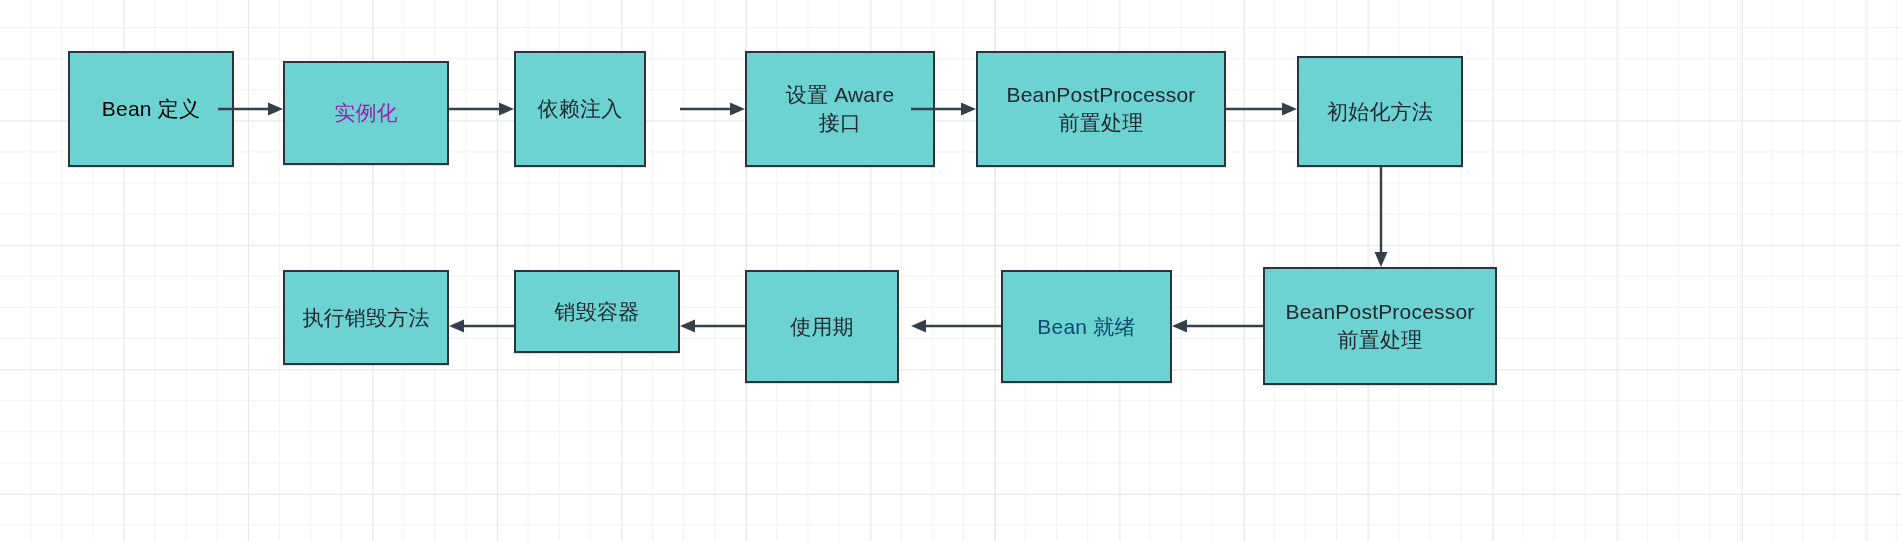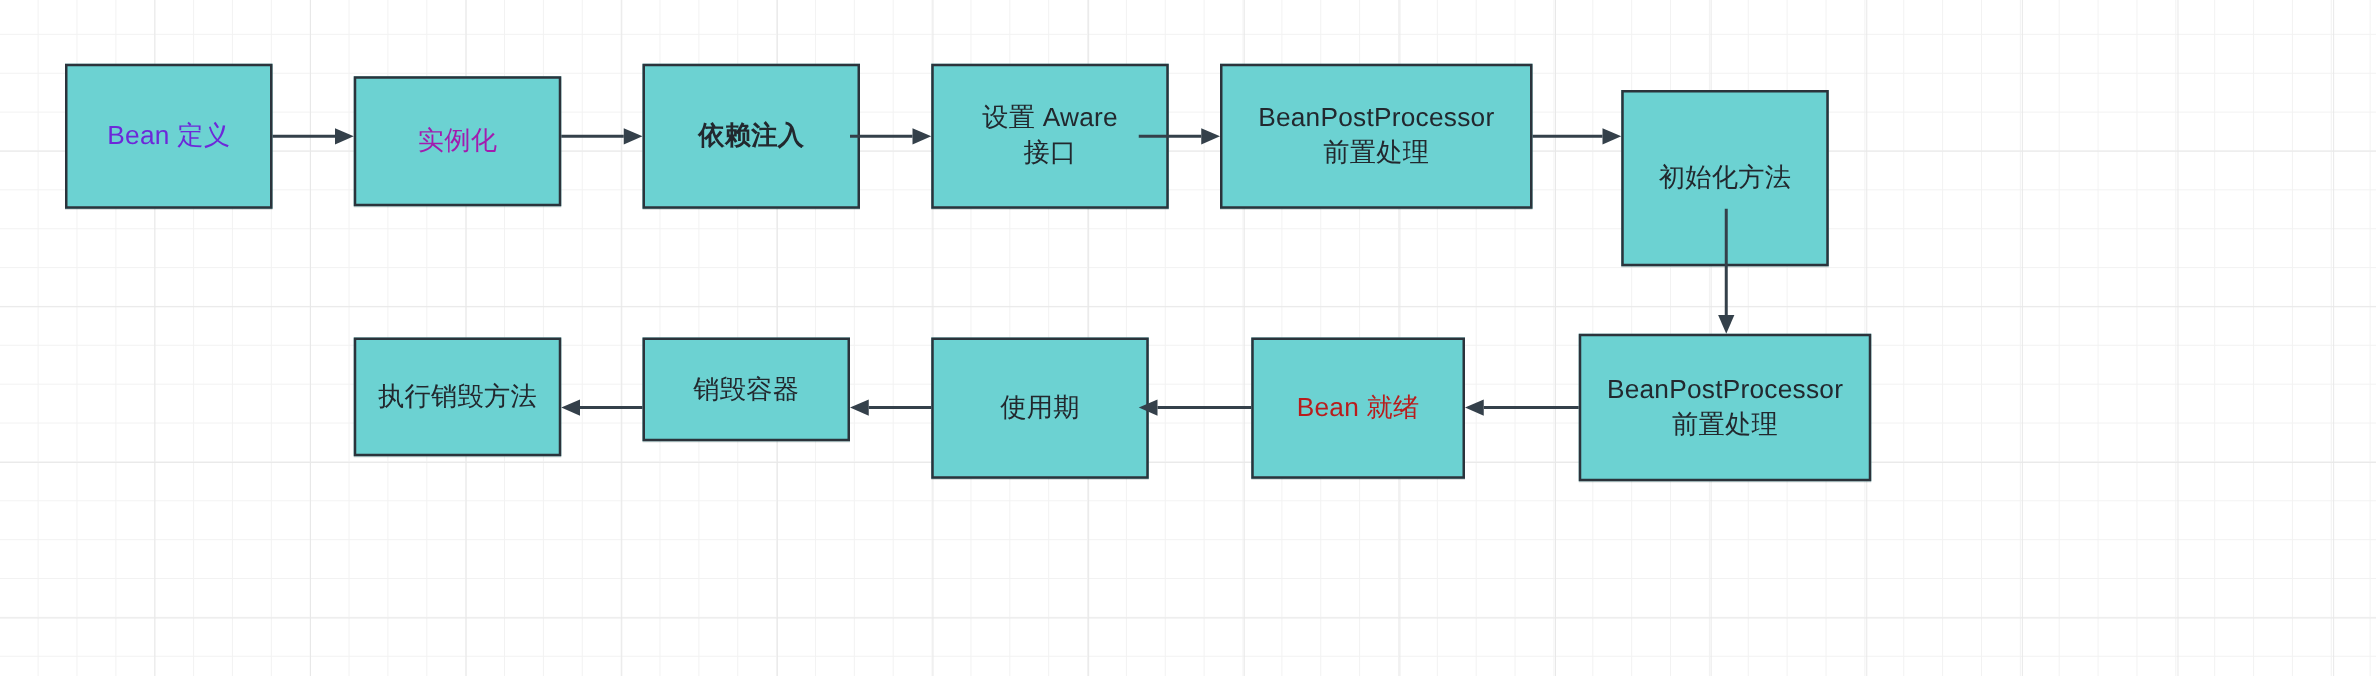--- a/index.html
+++ b/index.html
@@ -56,32 +56,32 @@
   }
   .edge polygon {
     fill: #34404a;
   }
 </style>
 </head>
 <body>
 
 <div id="canvas">
   <div id="nodes-layer">
-      <div class="node" style="left: 52px; top: 51px; width: 166px; height: 116px; background: rgb(108, 210, 210); border-color: rgb(43, 51, 59); color: #6d28d9;">Bean 定义</div>
+      <div class="node" style="left: 68px; top: 51px; width: 166px; height: 116px; background: rgb(108, 210, 210); border-color: rgb(43, 51, 59); color: #000000;">Bean 定义</div>
       <div class="node" style="left: 283px; top: 61px; width: 166px; height: 104px; background: rgb(108, 210, 210); border-color: rgb(43, 51, 59); color: #a21caf;">实例化</div>
-      <div class="node" style="left: 514px; top: 51px; width: 174px; height: 116px; background: rgb(108, 210, 210); border-color: rgb(43, 51, 59); color: rgb(34, 40, 46); font-weight: bold;">依赖注入</div>
+      <div class="node" style="left: 514px; top: 51px; width: 132px; height: 116px; background: rgb(108, 210, 210); border-color: rgb(43, 51, 59); color: rgb(34, 40, 46);">依赖注入</div>
       <div class="node" style="left: 745px; top: 51px; width: 190px; height: 116px; background: rgb(108, 210, 210); border-color: rgb(43, 51, 59); color: rgb(34, 40, 46);">设置 Aware
 接口</div>
       <div class="node" style="left: 976px; top: 51px; width: 250px; height: 116px; background: rgb(108, 210, 210); border-color: rgb(43, 51, 59); color: rgb(34, 40, 46);">BeanPostProcessor
 前置处理</div>
-      <div class="node" style="left: 1297px; top: 72px; width: 166px; height: 141px; background: rgb(108, 210, 210); border-color: rgb(43, 51, 59); color: rgb(34, 40, 46);">初始化方法</div>
+      <div class="node" style="left: 1297px; top: 56px; width: 166px; height: 111px; background: rgb(108, 210, 210); border-color: rgb(43, 51, 59); color: rgb(34, 40, 46);">初始化方法</div>
       <div class="node" style="left: 1263px; top: 267px; width: 234px; height: 118px; background: rgb(108, 210, 210); border-color: rgb(43, 51, 59); color: rgb(34, 40, 46);">BeanPostProcessor
 前置处理</div>
-      <div class="node" style="left: 1001px; top: 270px; width: 171px; height: 113px; background: rgb(108, 210, 210); border-color: rgb(43, 51, 59); color: #b91c1c;">Bean 就绪</div>
-      <div class="node" style="left: 745px; top: 270px; width: 174px; height: 113px; background: rgb(108, 210, 210); border-color: rgb(43, 51, 59); color: rgb(34, 40, 46);">使用期</div>
+      <div class="node" style="left: 1001px; top: 270px; width: 171px; height: 113px; background: rgb(108, 210, 210); border-color: rgb(43, 51, 59); color: #0c4a6e;">Bean 就绪</div>
+      <div class="node" style="left: 745px; top: 270px; width: 154px; height: 113px; background: rgb(108, 210, 210); border-color: rgb(43, 51, 59); color: rgb(34, 40, 46);">使用期</div>
       <div class="node" style="left: 514px; top: 270px; width: 166px; height: 83px; background: rgb(108, 210, 210); border-color: rgb(43, 51, 59); color: rgb(34, 40, 46);">销毁容器</div>
       <div class="node" style="left: 283px; top: 270px; width: 166px; height: 95px; background: rgb(108, 210, 210); border-color: rgb(43, 51, 59); color: rgb(34, 40, 46);">执行销毁方法</div>
     </div>
   <div id="edges-layer">
       <svg class="edge" width="65" height="24" style="left: 218px; top: 97px;">
         <line stroke="#34404a" x1="0" y1="12" x2="50" y2="12"></line>
         <polygon fill="#34404a" points="65,12 50,5.5 50,18.5"></polygon>
       </svg>
       <svg class="edge" width="65" height="24" style="left: 449px; top: 97px;">
         <line stroke="#34404a" x1="0" y1="12" x2="50" y2="12"></line>

